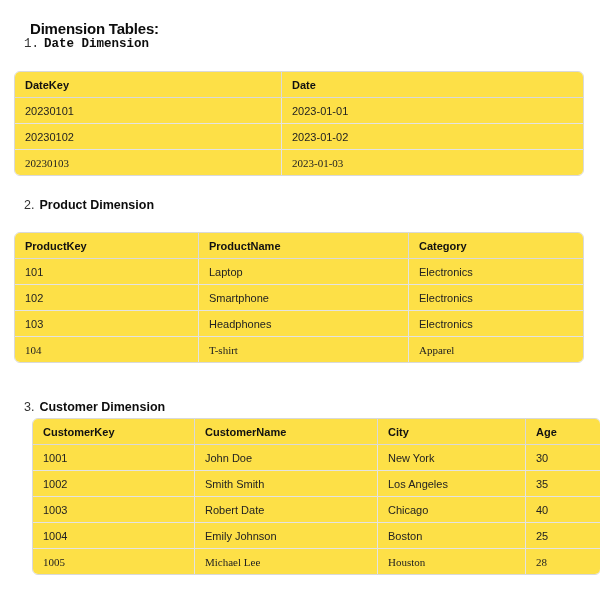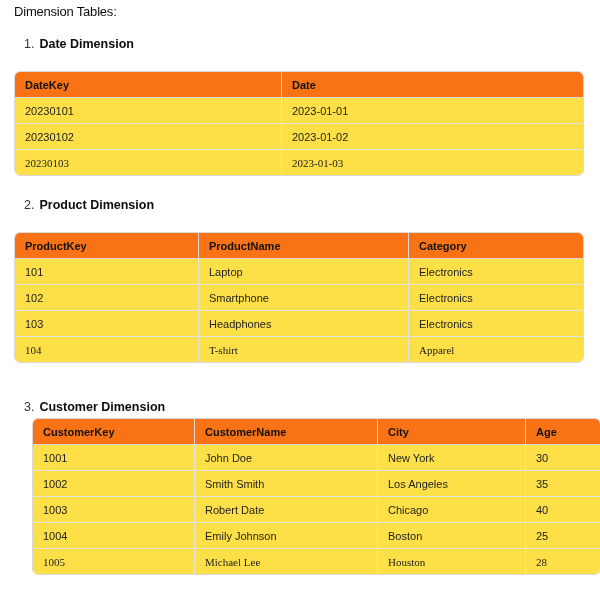--- a/index.html
+++ b/index.html
@@ -2,49 +2,49 @@
 <html><head>
 <meta charset="utf-8">
 <style>
   html, body { margin: 0; padding: 0; background: #ffffff; }
   body {
     width: 600px; height: 595px; overflow: hidden; position: relative;
     font-family: "Liberation Sans", "DejaVu Sans", sans-serif; color: #0d0d0d;
   }
   .page-title {
     position: absolute; left: 14px; top: 4px;
-    font-size: 13px; font-weight: normal; margin: 0; letter-spacing: -0.2px;
+    font-size: 15px; font-weight: bold; margin: 16px; letter-spacing: -0.2px;
   }
   .section-heading {
     position: absolute; left: 24px; font-size: 12.5px; font-weight: bold;
   }
   .section-heading .num { font-weight: normal; color: #333; margin-right: 5px; }
   .dt {
     position: absolute; border: 1px solid #d9d9d9; border-radius: 6px;
     border-collapse: separate; border-spacing: 0; overflow: hidden;
     font-size: 11px; table-layout: fixed;
   }
   .dt th {
-    background: #f97316; text-align: left; font-weight: bold;
+    background: #fde047; text-align: left; font-weight: bold;
     height: 25px; padding: 0 10px; border-bottom: 1px solid #d9d9d9;
     border-right: 1px solid #d9d9d9; color: #111;
   }
   .dt td {
     height: 25px; padding: 0 10px; border-bottom: 1px solid #e3e3e3;
     border-right: 1px solid #e3e3e3; color: #222; background: #fde047;
   }
   .dt tr > *:last-child { border-right: none; }
   .dt tbody tr:last-child td { border-bottom: none; font-family: Liberation Serif, serif; }
 </style>
 </head>
 <body>
 
 <h1 class="page-title">Dimension Tables:</h1>
 
-<div class="section-heading" style="top:37px;">
+<div class="section-heading" style="top:37px;font-family:Liberation Mono, monospace;">
   <span class="num">1.</span><span>Date Dimension</span>
 </div>
 <table class="dt" style="left:14px; top:71px; width:570px;">
   <colgroup>
       <col style="width:267px">
       <col>
     </colgroup>
   <thead>
     <tr>
       <th>DateKey</th>

